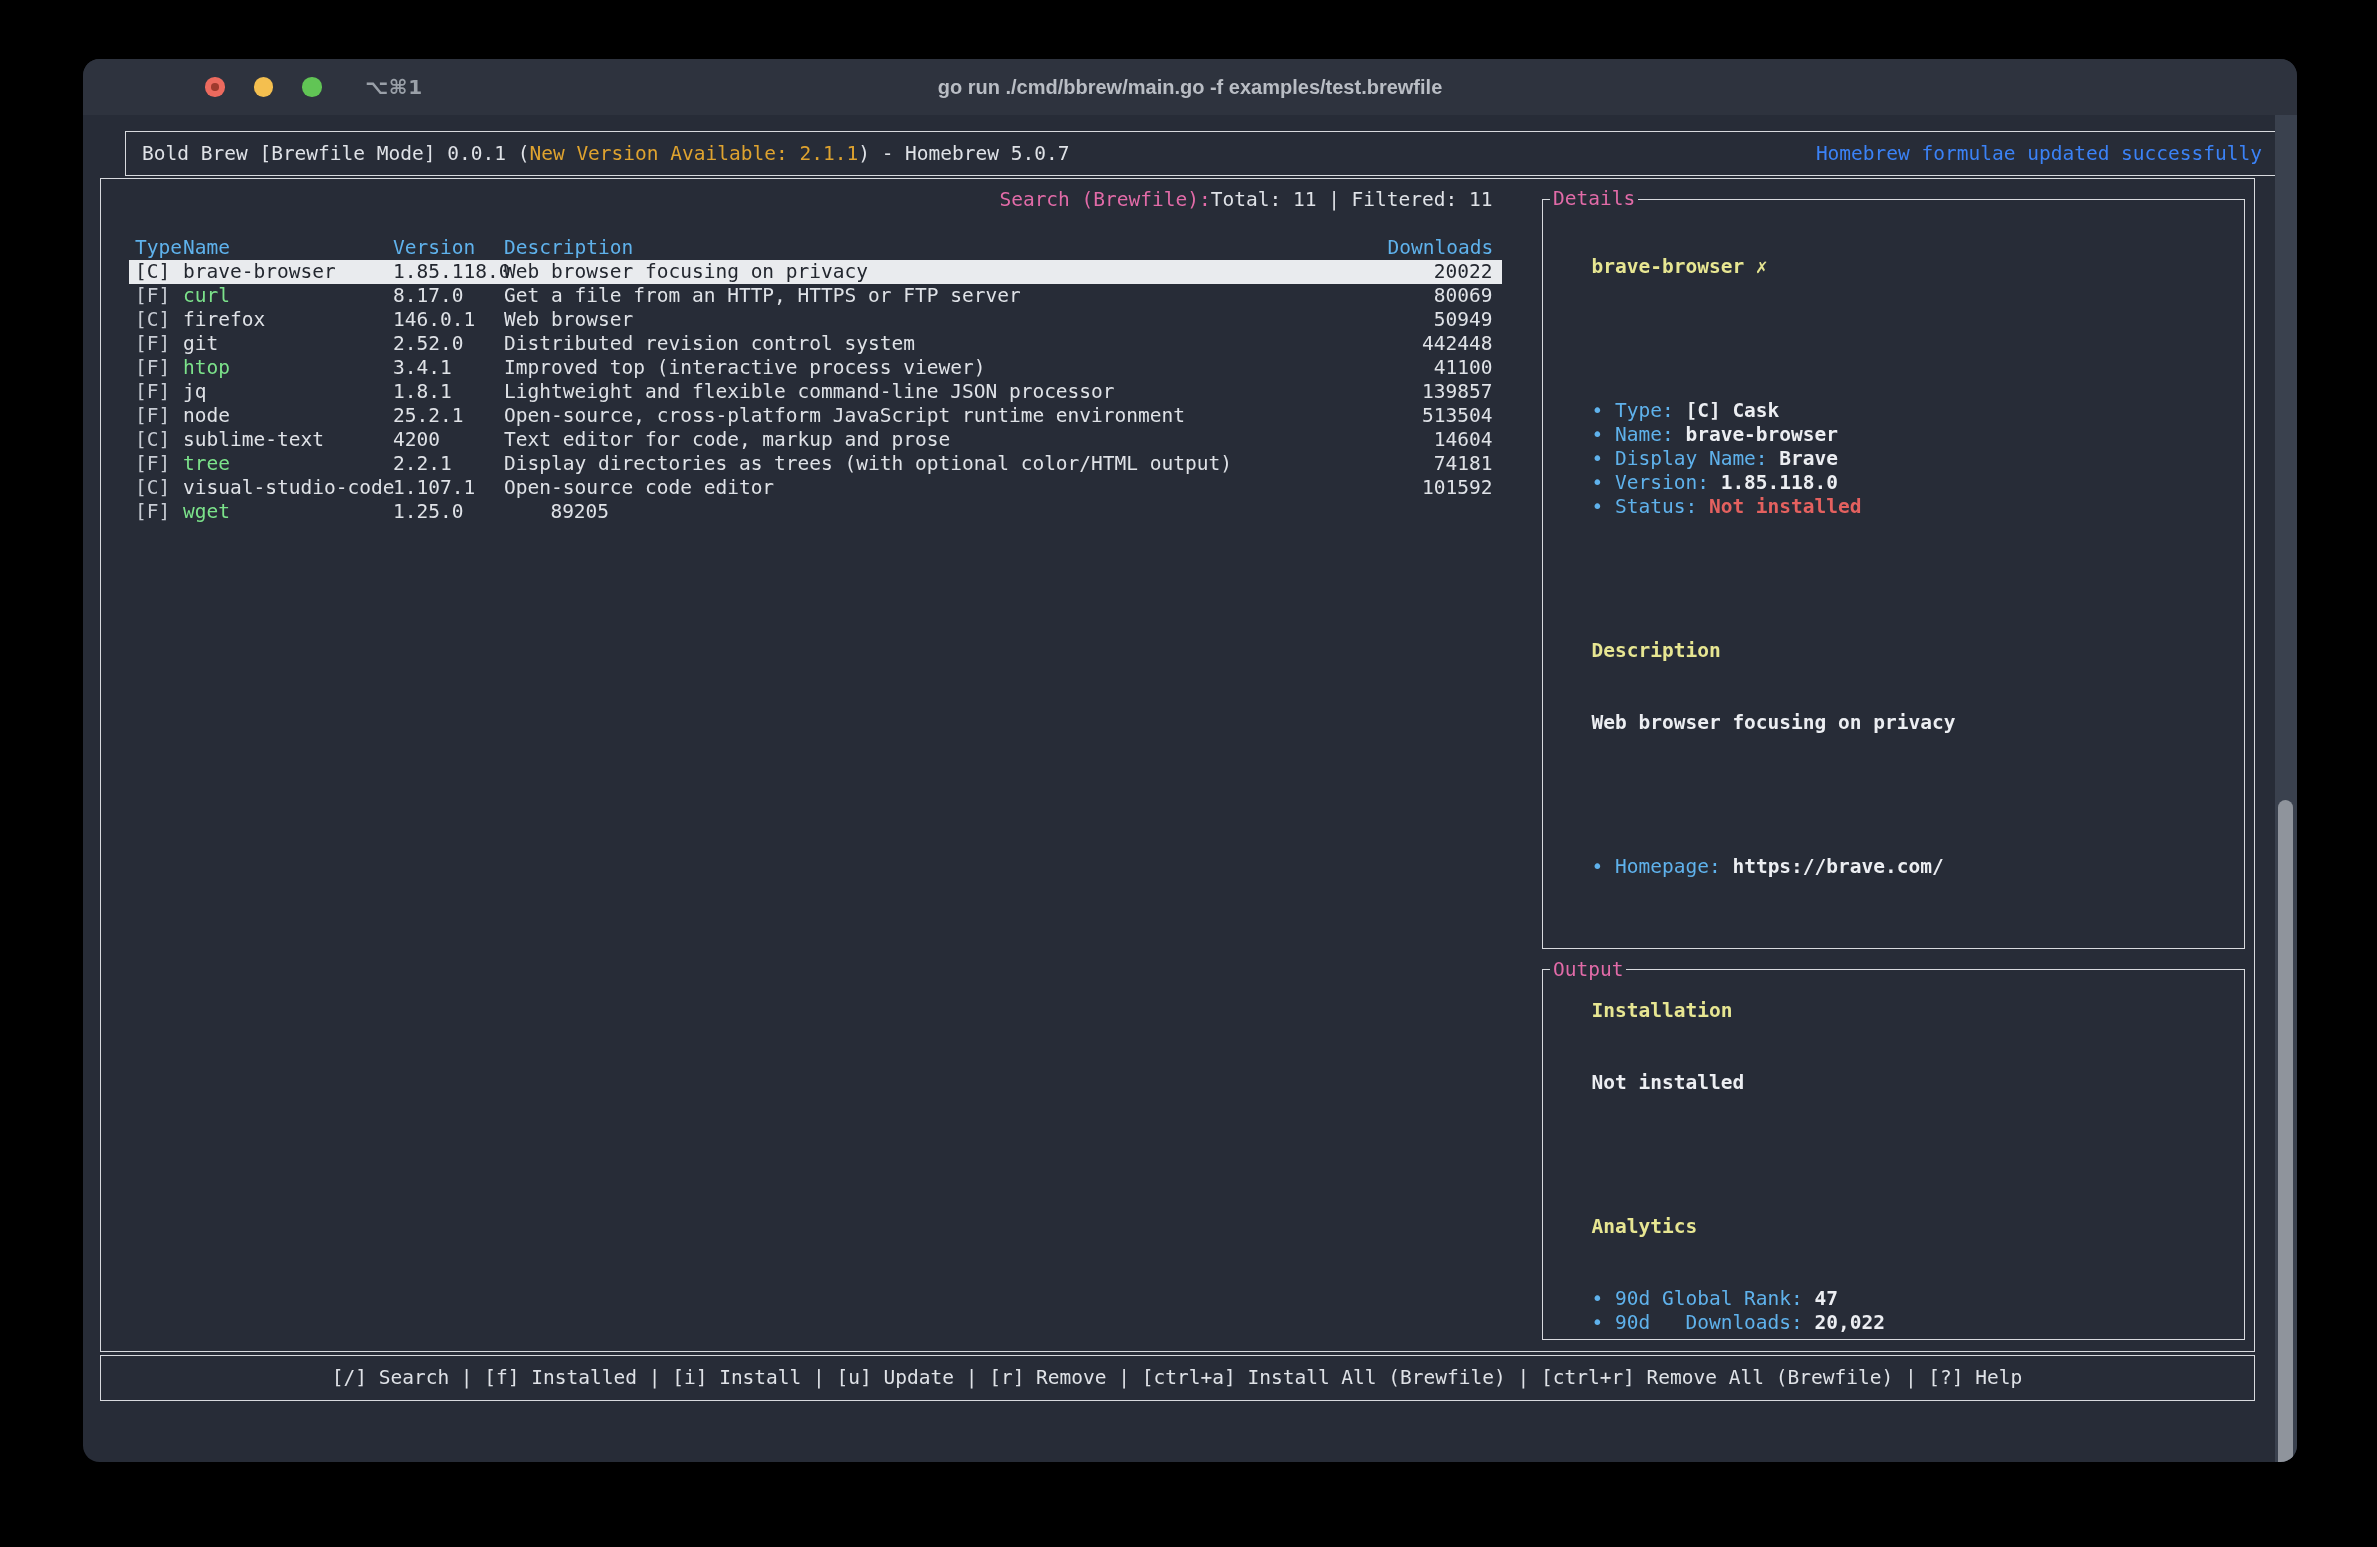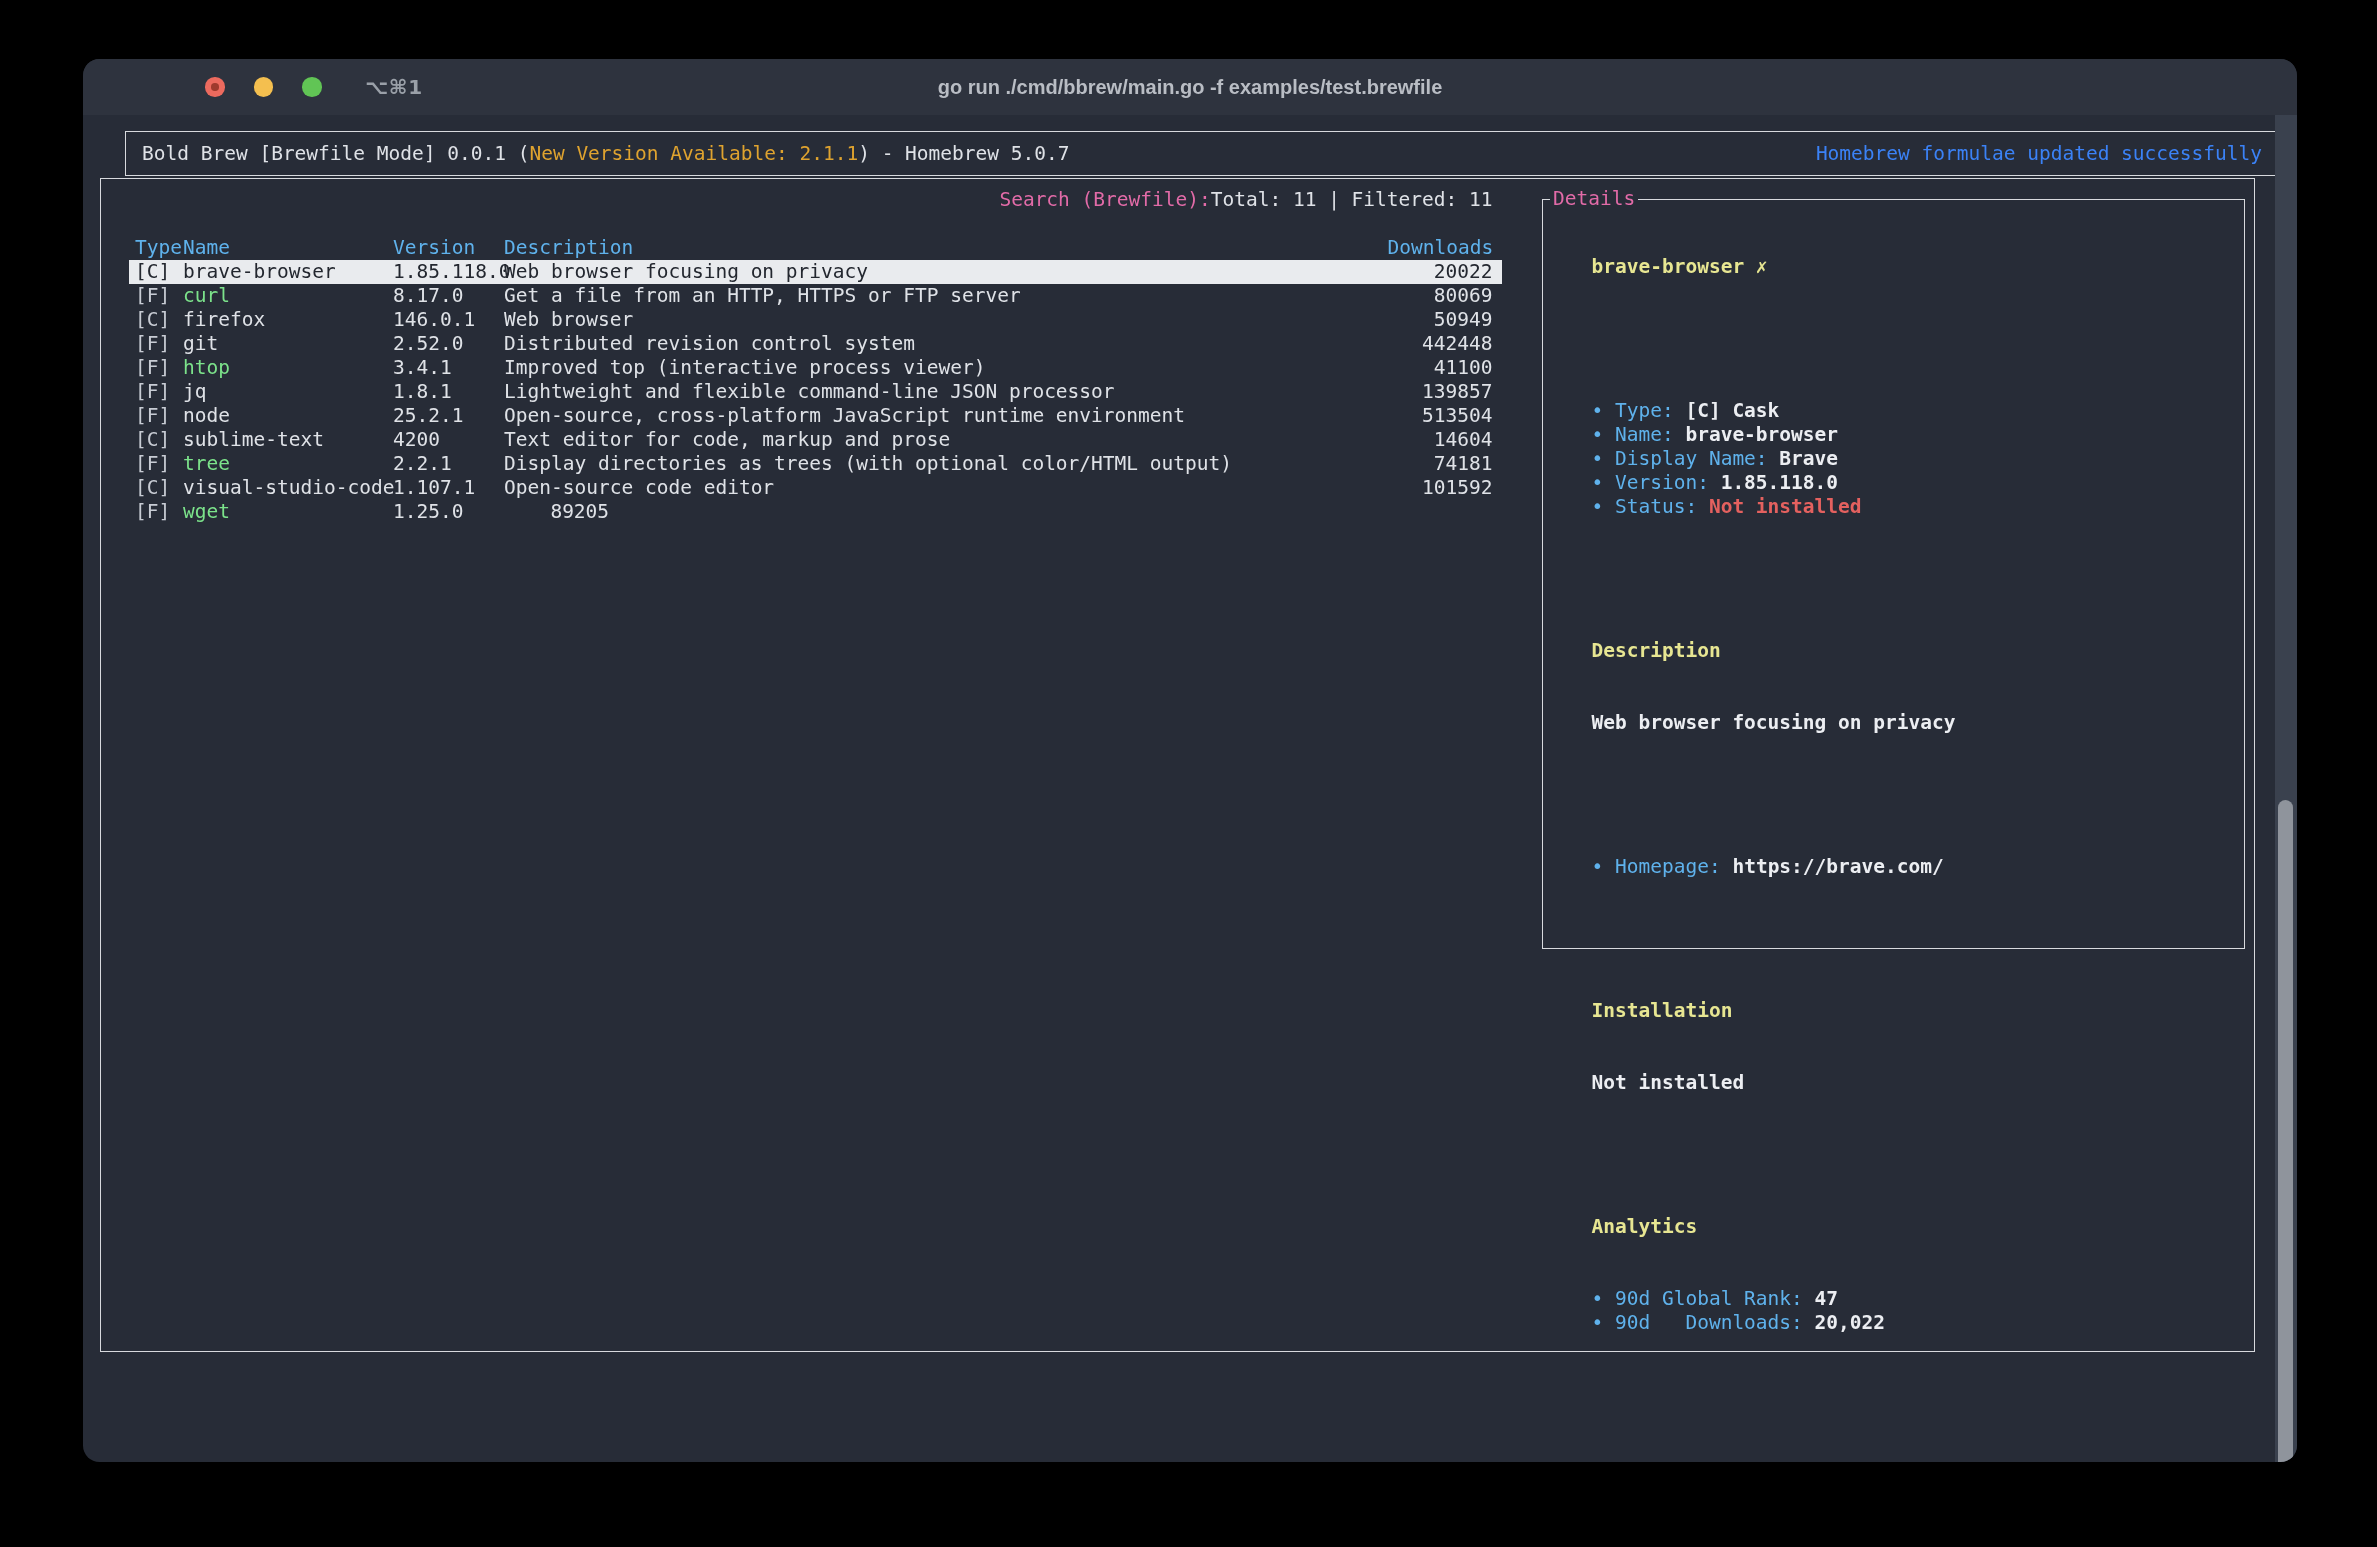--- a/index.html
+++ b/index.html
@@ -200,23 +200,29 @@
             <div class="dline"><span class="blue">• <span>Homepage:</span> </span><span class="val">https://brave.com/</span></div>
             <div class="dline"></div>
             <div class="dline section-h">Installation</div>
             <div class="dline plain">Not installed</div>
             <div class="dline"></div>
             <div class="dline section-h">Analytics</div>
             <div id="analytics-lines"><div class="dline"><span class="blue">• 90d Global Rank: </span><span class="val">47</span></div><div class="dline"><span class="blue">• 90d   Downloads: </span><span class="val">20,022</span></div></div>
           </div>
         </div>
 
-
-      </div>
-
+        <div class="panel output-panel">
+          <div class="panel-title">Output</div>
+        </div>
+
+      </div>
+
+      <div class="box help-box">
+        <span>[/] Search | [f] Installed | [i] Install | [u] Update | [r] Remove | [ctrl+a] Install All (Brewfile) | [ctrl+r] Remove All (Brewfile) | [?] Help</span>
+      </div>
 
     </div>
 
     <div class="scroll-track">
       <div class="scroll-thumb"></div>
     </div>
 
   </div>
 </div>
 

